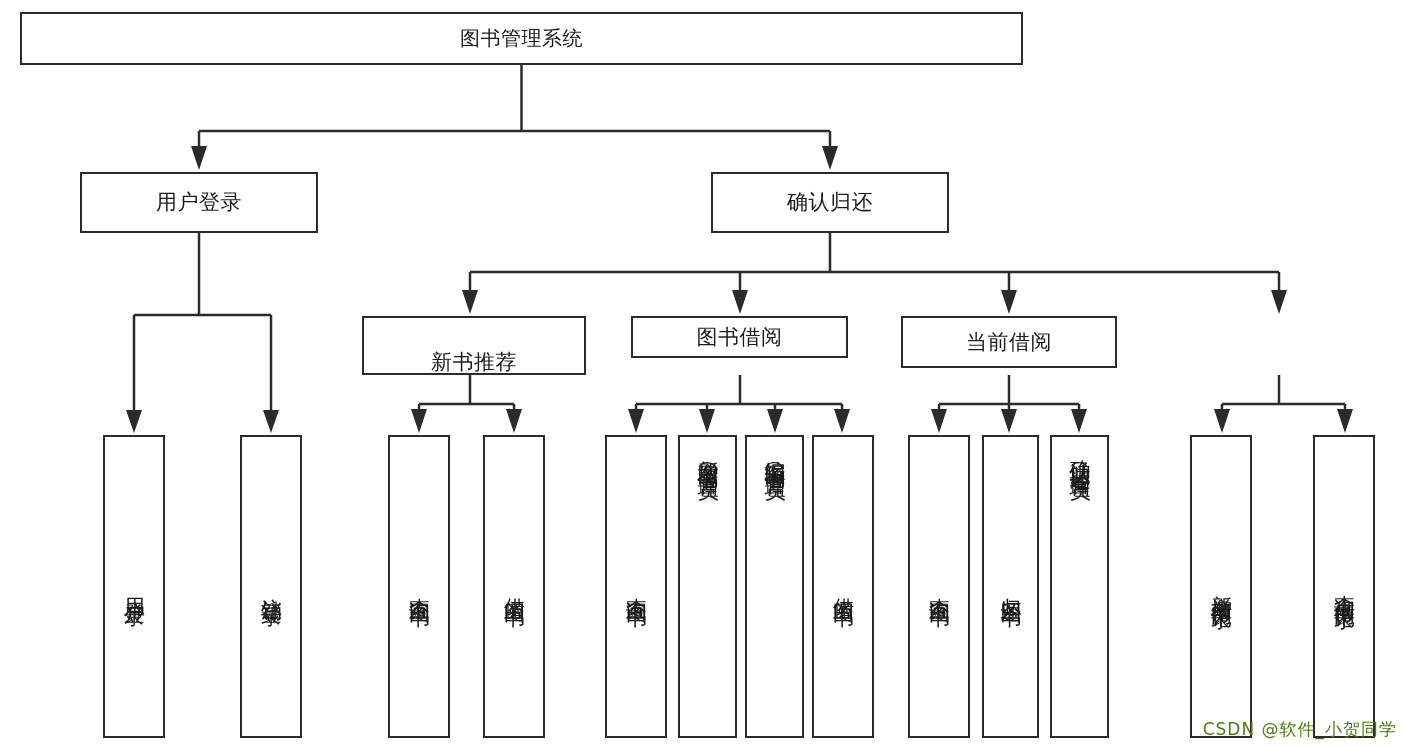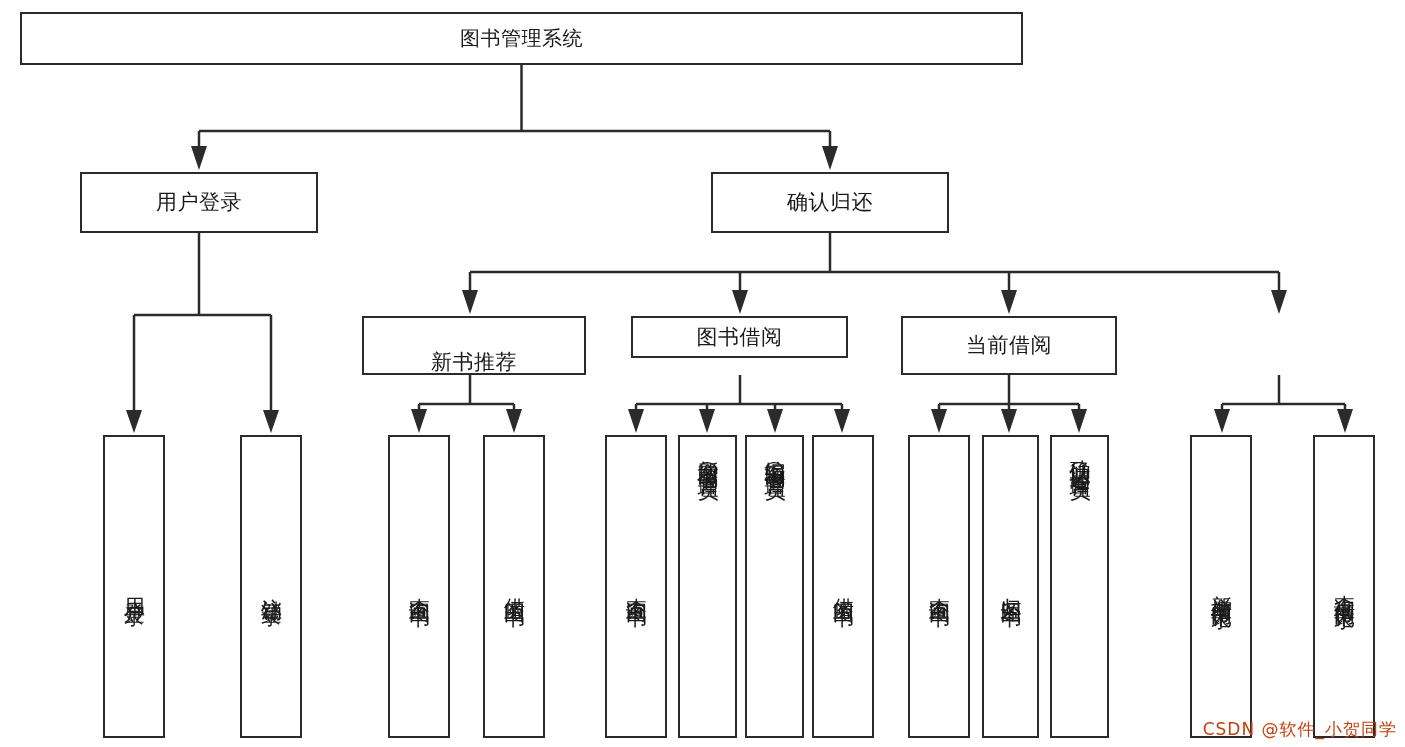--- a/index.html
+++ b/index.html
@@ -72,21 +72,21 @@
     fill: none;
   }
   #wires polygon {
     fill: #2b2b2b;
   }
   .watermark {
     position: absolute;
     right: 8px;
     bottom: 6px;
     font-size: 17px;
-    color: #c2410c;
+    color: #4d7c0f;
     letter-spacing: 1px;
     user-select: none;
   }
 </style>
 </head>
 <body>
 
 <div id="canvas">
 
   <svg id="wires" viewBox="0 0 1405 747" xmlns="http://www.w3.org/2000/svg">
@@ -164,21 +164,21 @@
   <div class="node horiz" style="left:711px; top:172px; width:238px; height:61px;">
     <span class="label">确认归还</span>
   </div>
 
   <div class="node horiz" style="left:362px; top:316px; width:224px; height:59px;align-items:flex-end;">
     <span class="label">新书推荐</span>
   </div>
   <div class="node horiz" style="left:631px; top:316px; width:217px; height:42px;">
     <span class="label">图书借阅</span>
   </div>
-  <div class="node horiz" style="left:901px; top:316px; width:216px; height:59px;align-items:center;">
+  <div class="node horiz" style="left:901px; top:316px; width:216px; height:52px;align-items:center;">
     <span class="label">当前借阅</span>
   </div>
 
   <div class="node vert mid" style="left:103px; top:435px; width:62px; height:303px;">
     <span class="label">用户登录</span>
   </div>
   <div class="node vert mid" style="left:240px; top:435px; width:62px; height:303px;">
     <span class="label">注销登录</span>
   </div>
 

